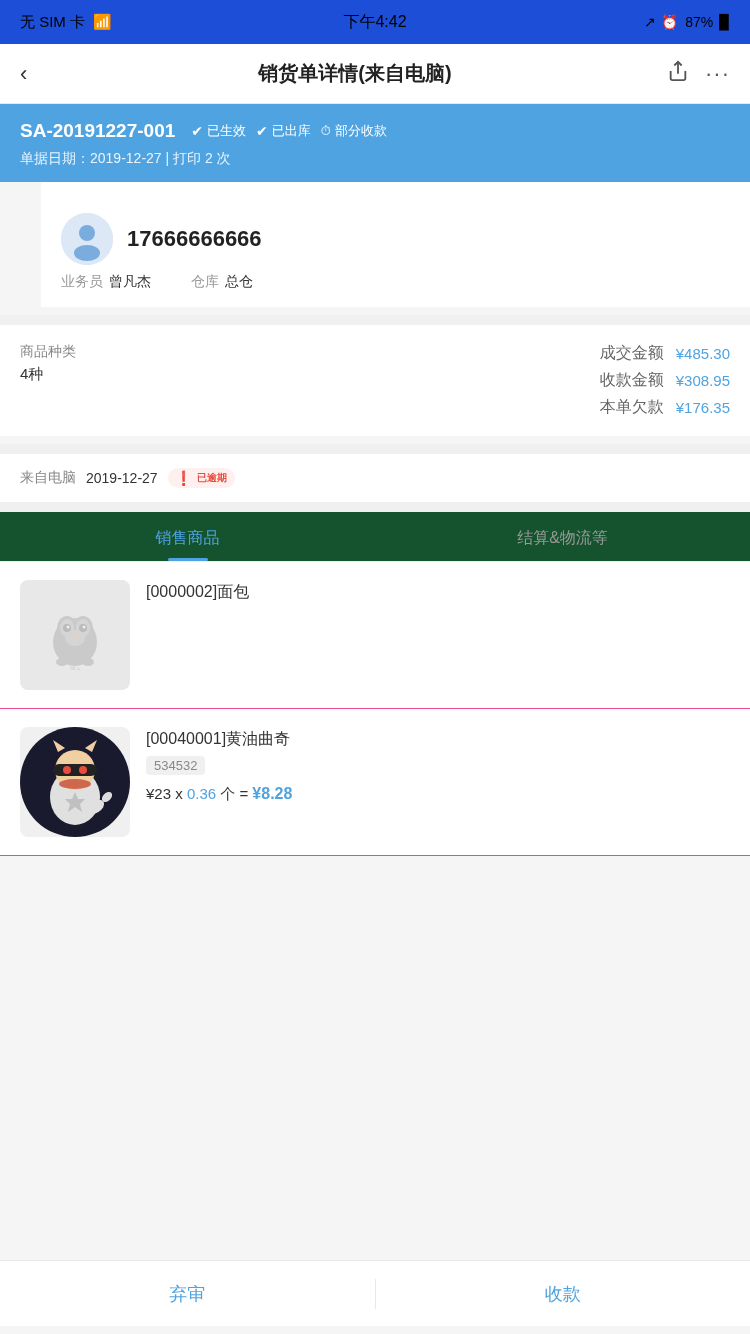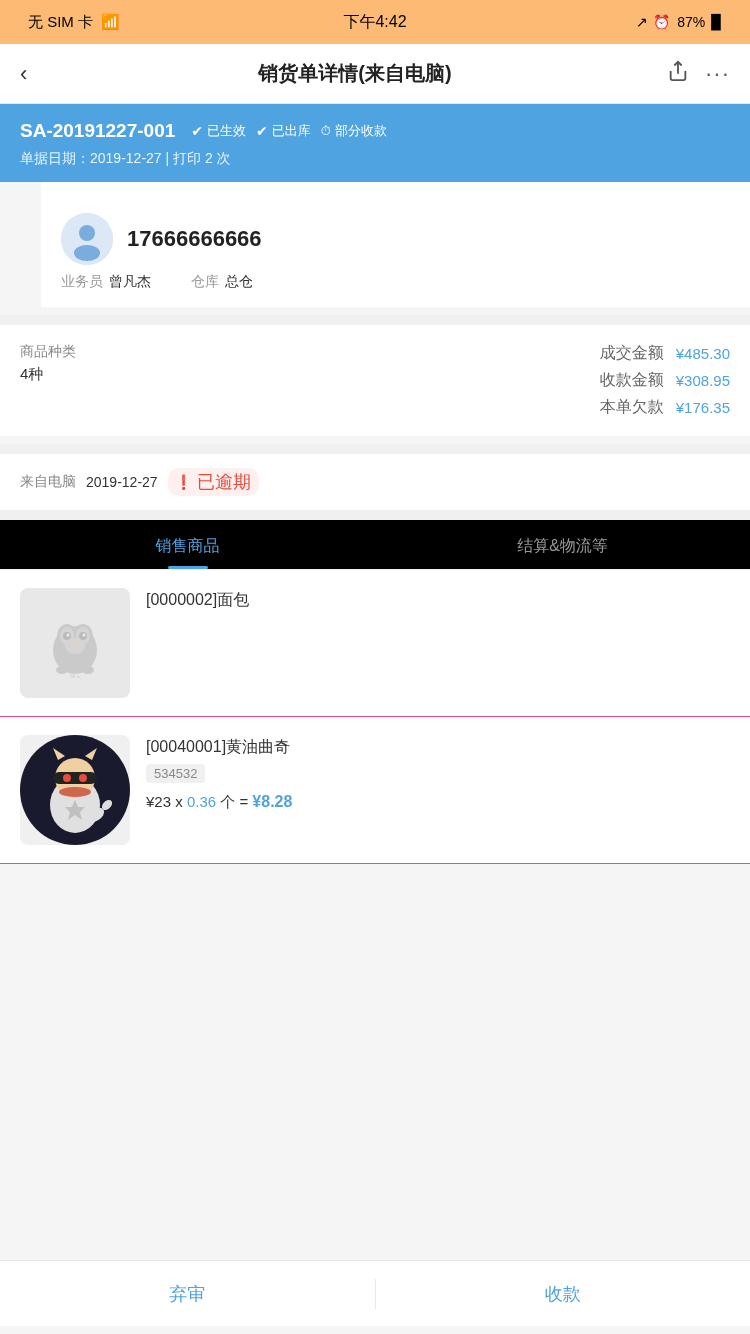--- a/index.html
+++ b/index.html
@@ -7,26 +7,26 @@
     body {
       font-family: -apple-system, "PingFang SC", "Helvetica Neue", Arial, sans-serif;
       background: #f5f5f5;
       width: 750px;
       min-height: 1334px;
       overflow-x: hidden;
     }
 
     
     .status-bar {
-      background: #fdba74;
+      background: #1d4ed8;
       height: 44px;
       display: flex;
       align-items: center;
       justify-content: space-between;
-      padding: 0 28px;
+      padding: 0 20px;
       font-size: 15px;
       font-weight: 500;
     }
     .status-left { display: flex; align-items: center; gap: 8px; }
     .status-center { position: absolute; left: 50%; transform: translateX(-50%); font-size: 16px; font-weight: 500; }
     .status-right { display: flex; align-items: center; gap: 6px; font-size: 14px; }
 
     
     .nav-bar {
       background: #fff;
@@ -194,31 +194,31 @@
     .due-date { font-size: 14px; color: #333; }
     .overdue-badge {
       display: flex;
       align-items: center;
       gap: 4px;
       background: #fff0f0;
       border-radius: 10px;
       padding: 2px 8px;
     }
     .overdue-icon { color: #e74c3c; font-size: 14px; }
-    .overdue-text { font-size: 18px; color: #e74c3c; }
+    .overdue-text { font-size: 10px; color: #e74c3c; font-weight: bold; }
 
     
     .section-divider {
       height: 10px;
       background: #f0f0f0;
     }
 
     
     .tabs-bar {
-      background: #000000;
+      background: #14532d;
       display: flex;
       align-items: stretch;
       border-bottom: 1px solid #eee;
     }
     .tab {
       flex: 1;
       text-align: center;
       padding: 16px 0 12px;
       font-size: 16px;
       color: #999;

